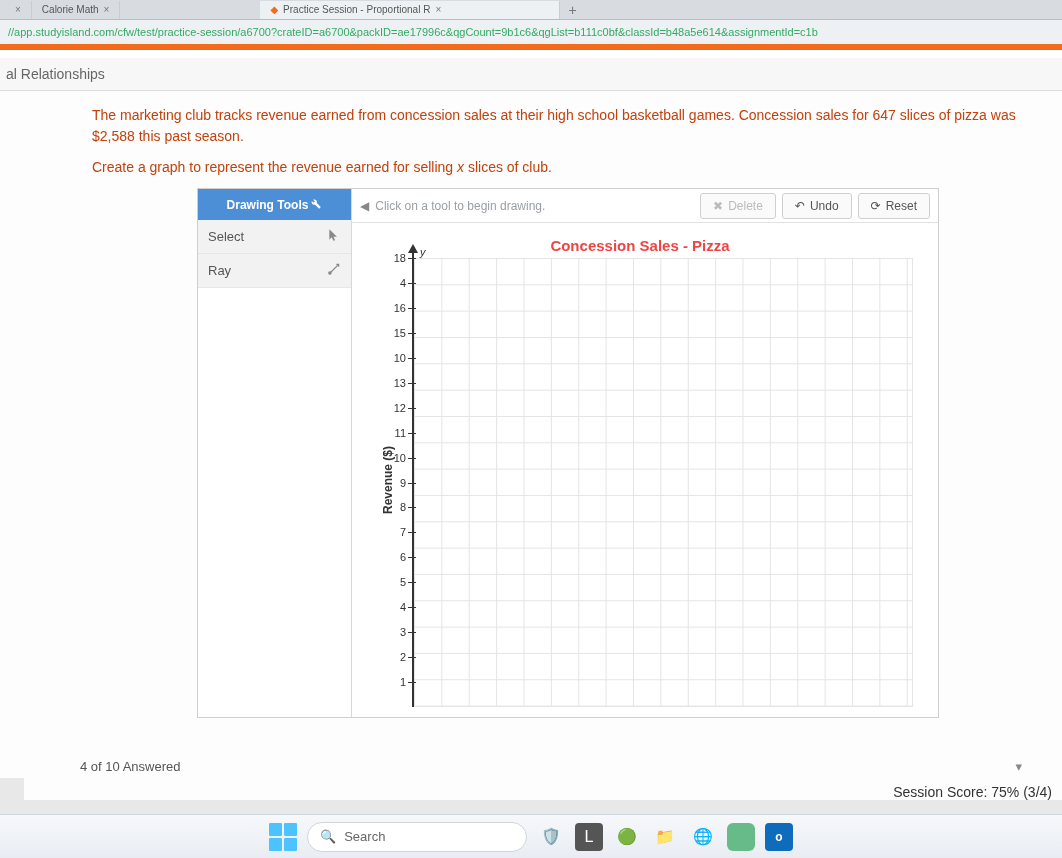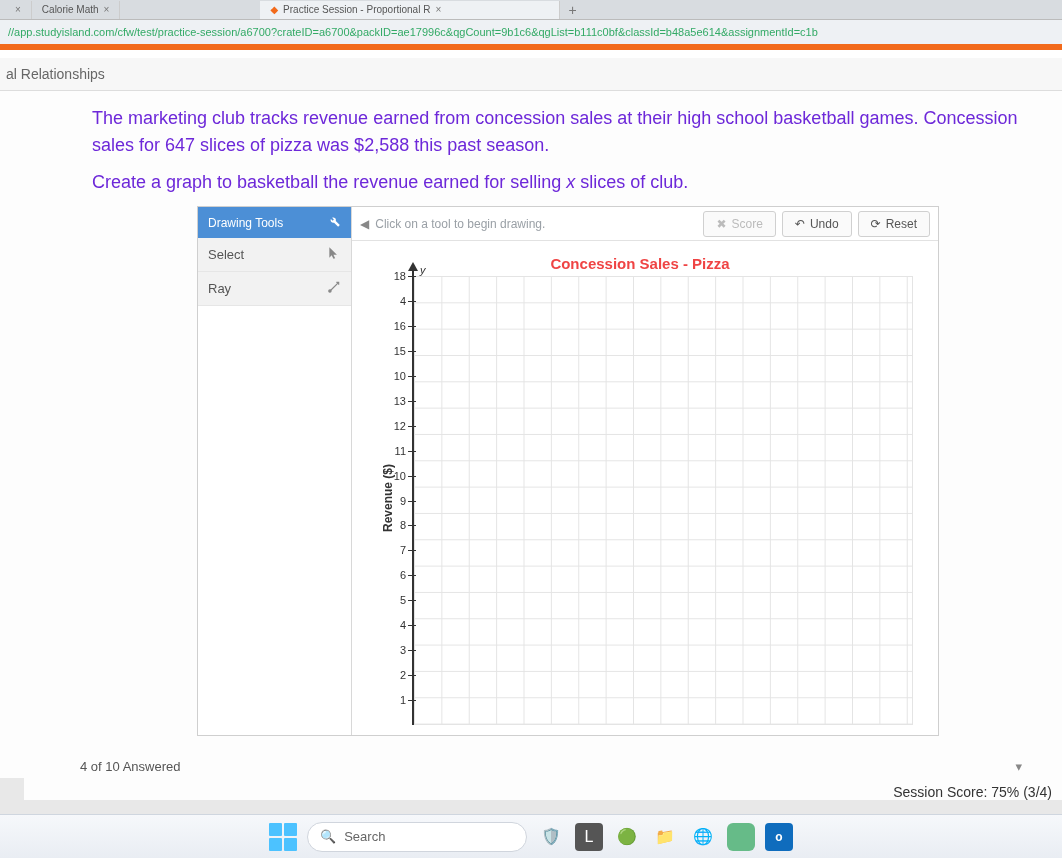--- a/index.html
+++ b/index.html
@@ -12,26 +12,26 @@
 .new-tab { padding: 0 8px; color: #777; font-size: 14px; cursor: pointer; }
 
 .url-bar { height: 24px; background: #eef1f4; display: flex; align-items: center; padding: 0 8px; font-size: 11px; color: #3a6; overflow: hidden; white-space: nowrap; }
 
 .orange-strip { height: 6px; background: #f26a1b; }
 .white-strip { height: 8px; background: #fff; }
 
 .page-header { background: #f7f7f7; padding: 8px 6px; border-bottom: 1px solid #ddd; color: #666; font-size: 14px; }
 
 .content { background: #fdfdfd; padding: 14px 40px 0 92px; height: 660px; position: relative; }
-.problem-text { color: #6d28d9; font-size: 18px; line-height: 1.5; margin-bottom: 10px; }
+.problem-text { color: #c2410c; font-size: 14px; line-height: 1.5; margin-bottom: 10px; }
 .italic { font-style: italic; }
 
 .graph-widget { display: flex; border: 1px solid #cfcfcf; width: 742px; margin: 10px 0 0 105px; height: 530px; background: #fff; }
 .tools-col { width: 154px; border-right: 1px solid #d8d8d8; display: flex; flex-direction: column; }
-.tools-header { background: #4c8fd6; color: #fff; font-size: 12px; padding: 7px 10px; display:flex; justify-content: space-between; align-items:center; font-weight:normal; }
+.tools-header { background: #4c8fd6; color: #fff; font-size: 12px; padding: 7px 10px; display:flex; justify-content: center; align-items:center; font-weight:bold; }
 .tool-row { padding: 8px 10px; font-size: 13px; color: #555; border-bottom: 1px solid #e6e6e6; background:#f2f2f2; display:flex; justify-content:space-between; align-items:center; cursor:pointer; }
 .tool-icon { width:14px; height:14px; color:#888; }
 
 .canvas-col { flex:1; display:flex; flex-direction:column; }
 .canvas-toolbar { height:34px; border-bottom:1px solid #e2e2e2; display:flex; align-items:center; padding:0 8px; gap:6px; }
 .hint-text { color:#9aa0a6; font-size:12px; flex:1; display:flex; align-items:center; gap:6px; }
 .tb-btn { border:1px solid #d0d0d0; background:#fafafa; color:#555; font-size:12px; padding:5px 12px; border-radius:3px; display:flex; align-items:center; gap:5px; cursor:pointer; }
 .tb-btn.disabled { color:#bbb; cursor:default; }
 
 .chart-area { flex:1; position:relative; padding: 10px 20px 10px 10px; }
@@ -83,21 +83,21 @@
 
 <div class="page-header">
   <span>al Relationships</span>
 </div>
 
 <div class="content">
   <p class="problem-text">
     <span>The marketing club tracks revenue earned from concession sales at their high school basketball games. Concession sales for </span><span>647 slices of pizza was $2,588 this past season.</span>
   </p>
   <p class="problem-text">
-    <span>Create a graph to basketball the revenue earned for selling </span><span class="italic">x</span><span> slices of club.</span>
+    <span>Create a graph to represent the revenue earned for selling </span><span class="italic">x</span><span> slices of club.</span>
   </p>
 
   <div class="graph-widget">
     <div class="tools-col">
       <div class="tools-header">
         <span>Drawing Tools</span>
         <span>
           <svg class="tool-icon" viewBox="0 0 24 24" fill="#fff">
               <path d="M22 19l-7-7c.6-1.5.3-3.3-1-4.6-1.4-1.4-3.5-1.7-5.2-.8l3 3-2.1 2.1-3-3c-.9 1.7-.6 3.8.8 5.2 1.3 1.3 3.1 1.6 4.6 1l7 7 2.9-2.9z"></path>
             </svg>
@@ -124,21 +124,21 @@
     </div>
 
     <div class="canvas-col">
       <div class="canvas-toolbar">
         <div class="hint-text">
           <span style="color:#888;">◀</span>
           <span>Click on a tool to begin drawing.</span>
         </div>
         <div class="tb-btn disabled">
           <span>✖</span>
-          <span>Score</span>
+          <span>Delete</span>
         </div>
         <div class="tb-btn">
           <span>↶</span>
           <span>Undo</span>
         </div>
         <div class="tb-btn">
           <span>⟳</span>
           <span>Reset</span>
         </div>
       </div>

